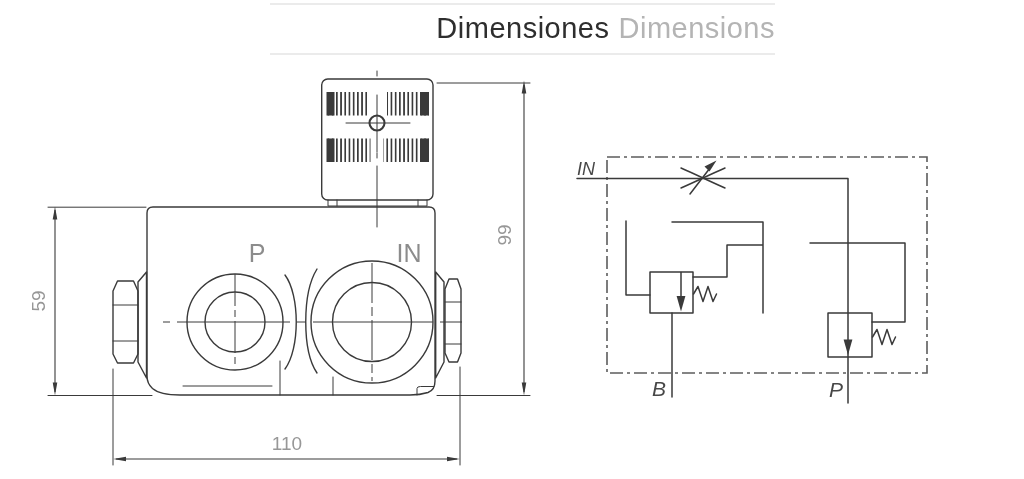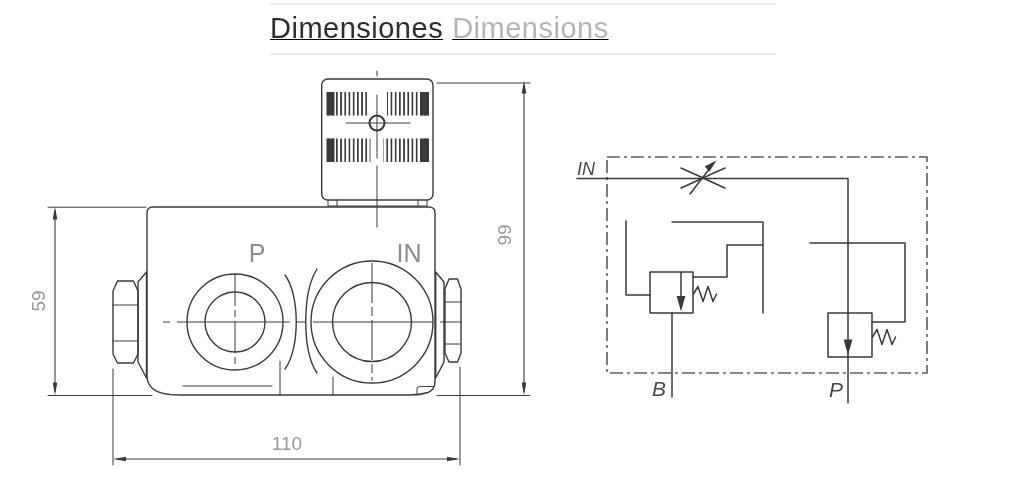--- a/index.html
+++ b/index.html
@@ -3,21 +3,21 @@
 <meta charset="utf-8">
 <style>
   html,body{margin:0;padding:0;}
   body{
     width:1024px;height:479px;background:#ffffff;position:relative;overflow:hidden;
     font-family:"Liberation Sans", sans-serif;
   }
   .header{
     position:absolute;left:270px;top:3px;width:505px;
     border-top:2px solid var(--rule);border-bottom:2px solid var(--rule);
-    text-align:left;padding:7px 0 8px 0;white-space:nowrap;text-decoration:underline;
+    text-align:right;padding:7px 0 8px 0;white-space:nowrap;
   }
   .header .t-main{font-size:29px;color:var(--title-main);letter-spacing:.5px;}
   .header .t-sub{font-size:29px;color:var(--title-sub);margin-left:9px;letter-spacing:.5px;}
   svg.canvas{position:absolute;left:0;top:0;}
   .ln{fill:none;stroke:var(--ink);stroke-width:1.4;stroke-linejoin:round;stroke-linecap:round;}
   .thin{fill:none;stroke:var(--ink);stroke-width:1;stroke-linecap:round;}
   .cl{fill:none;stroke:var(--ink);stroke-width:1;}
   .dim{fill:none;stroke:var(--ink);stroke-width:1.1;}
   .arrow{fill:var(--ink);stroke:none;}
   .dim-text{fill:var(--dim-text);font-size:19px;}

